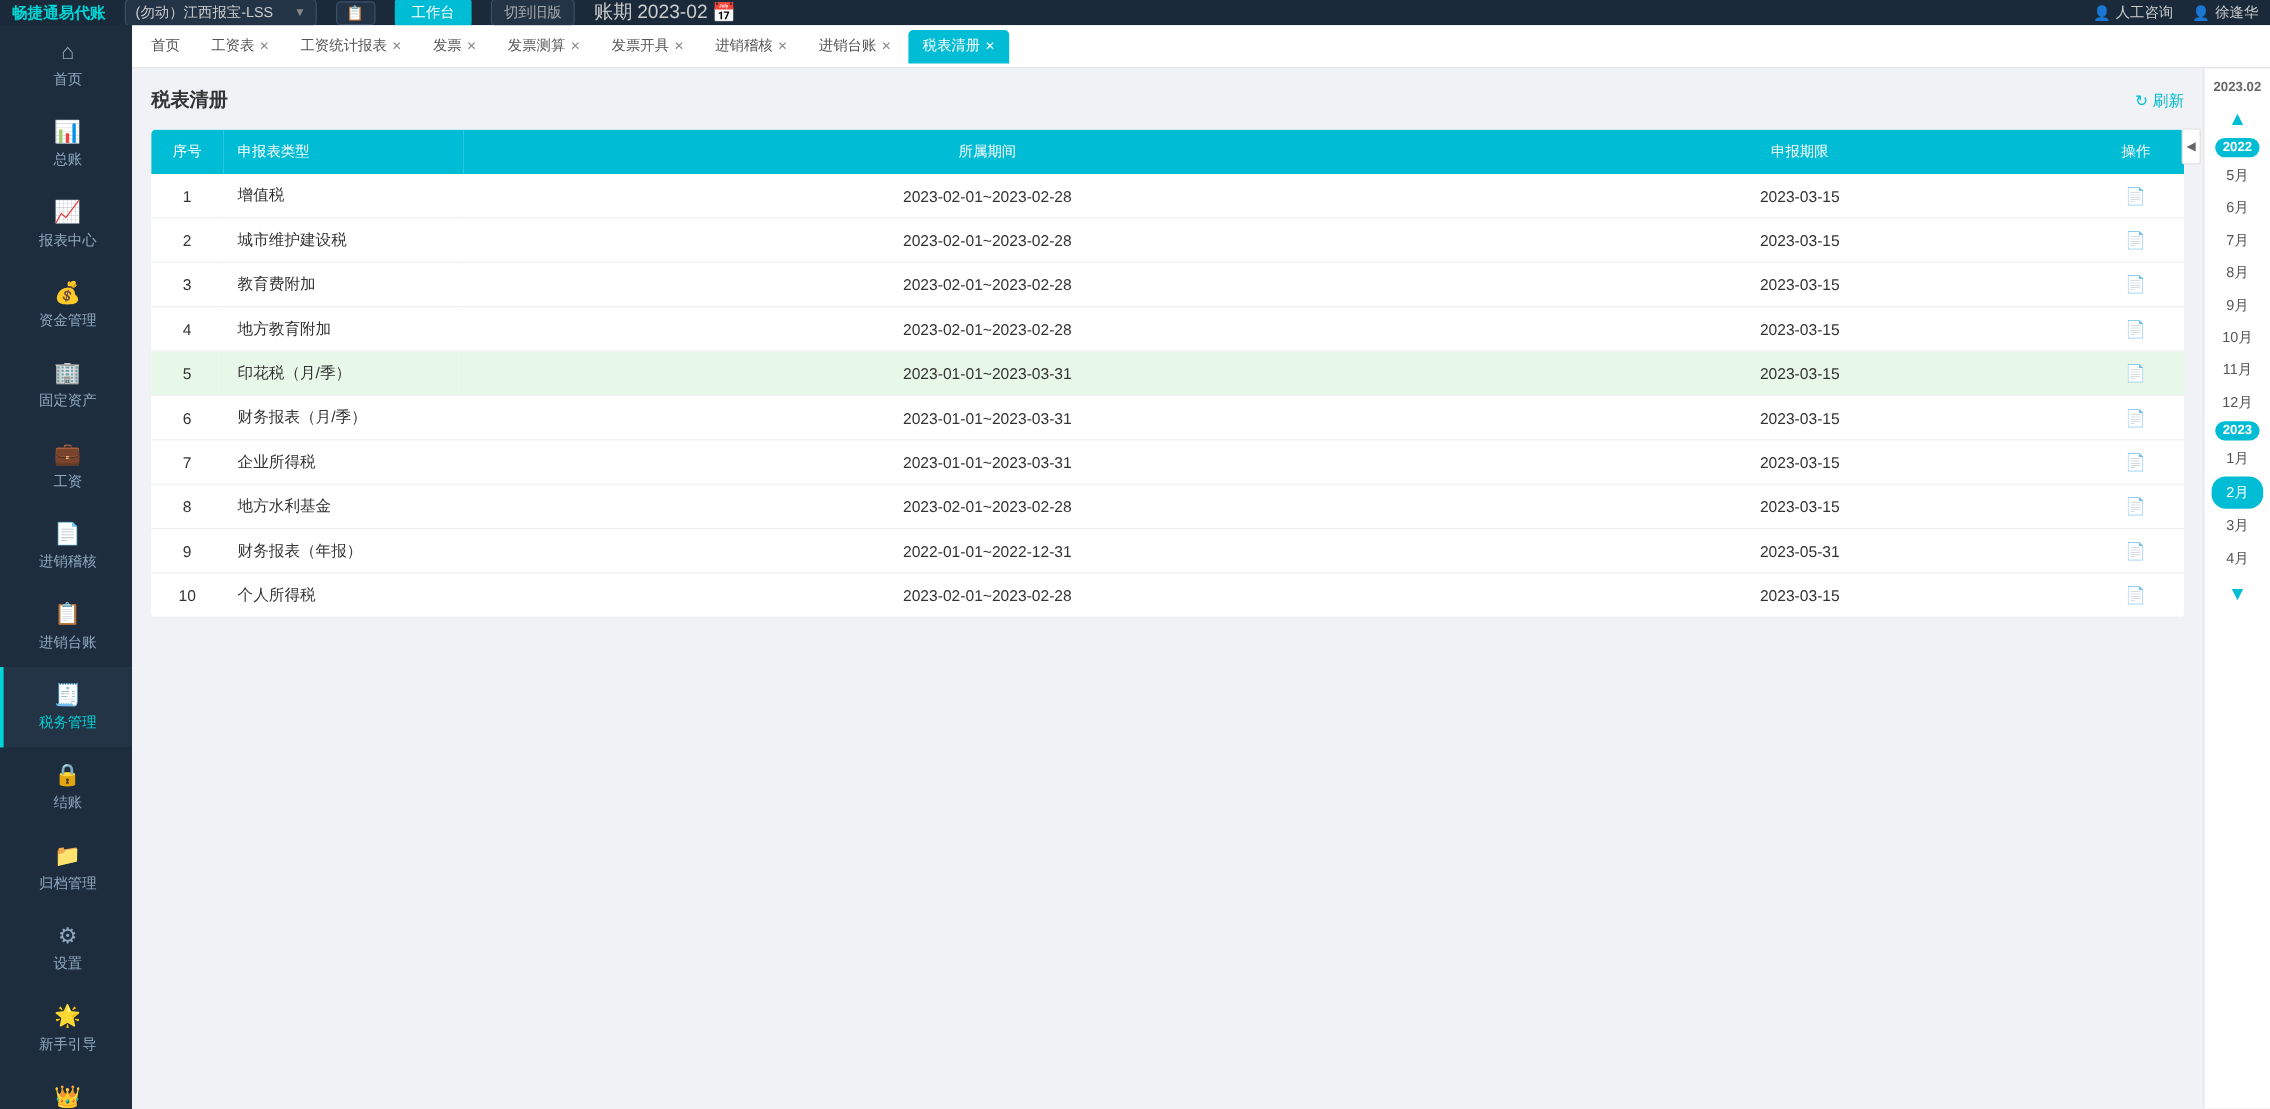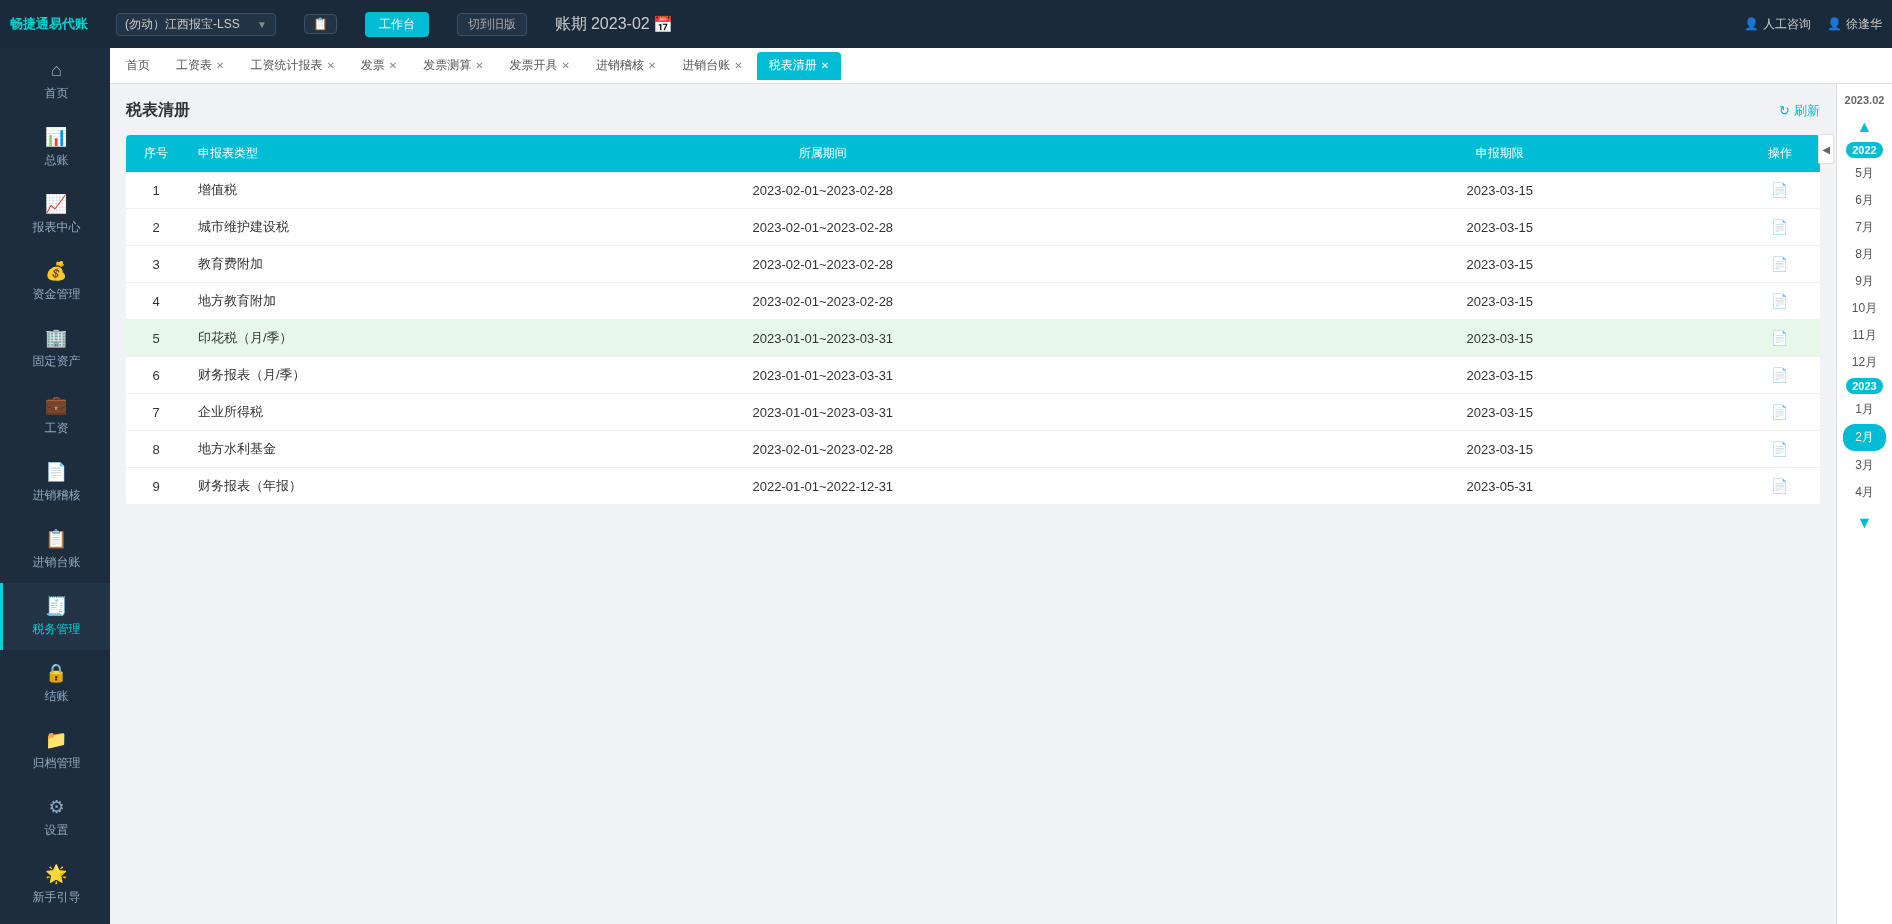--- a/index.html
+++ b/index.html
@@ -1,25 +1,25 @@
 <!DOCTYPE html>
 <html><head>
   <meta charset="utf-8">
   <style>
     * { margin: 0; padding: 0; box-sizing: border-box; }
     body { font-family: 'Microsoft YaHei', 'PingFang SC', sans-serif; font-size: 13px; background: #f0f2f5; display: flex; flex-direction: column; height: 924px; overflow: hidden; }
 
     
     .top-header {
-      height: 48px;
+      height: 21px;
       background: #1a2a3a;
       display: flex;
       align-items: center;
       padding: 0 10px;
-      gap: 28px;
+      gap: 16px;
       flex-shrink: 0;
     }
     .app-logo {
       color: #00d4d4;
       font-size: 13px;
       font-weight: bold;
       white-space: nowrap;
     }
     .company-selector {
       display: flex;
@@ -501,20 +501,27 @@
     <td>2023-03-15</td>
     <td><span class="action-icon">📄</span></td>
   </tr>
               <tr>
     <td>9</td>
     <td class="left">财务报表（年报）</td>
     <td>2022-01-01~2022-12-31</td>
     <td>2023-05-31</td>
     <td><span class="action-icon">📄</span></td>
   </tr>
+              <tr>
+    <td>10</td>
+    <td class="left">个人所得税</td>
+    <td>2023-02-01~2023-02-28</td>
+    <td>2023-03-15</td>
+    <td><span class="action-icon">📄</span></td>
+  </tr>
             </tbody>
         </table>
       </div>
 
       <div class="close-panel-btn">◀</div>
 
       <div class="right-panel">
         <div class="panel-header">2023.02</div>
         <div class="panel-nav-btn">▲</div>
         <div class="year-badge">2022</div>

